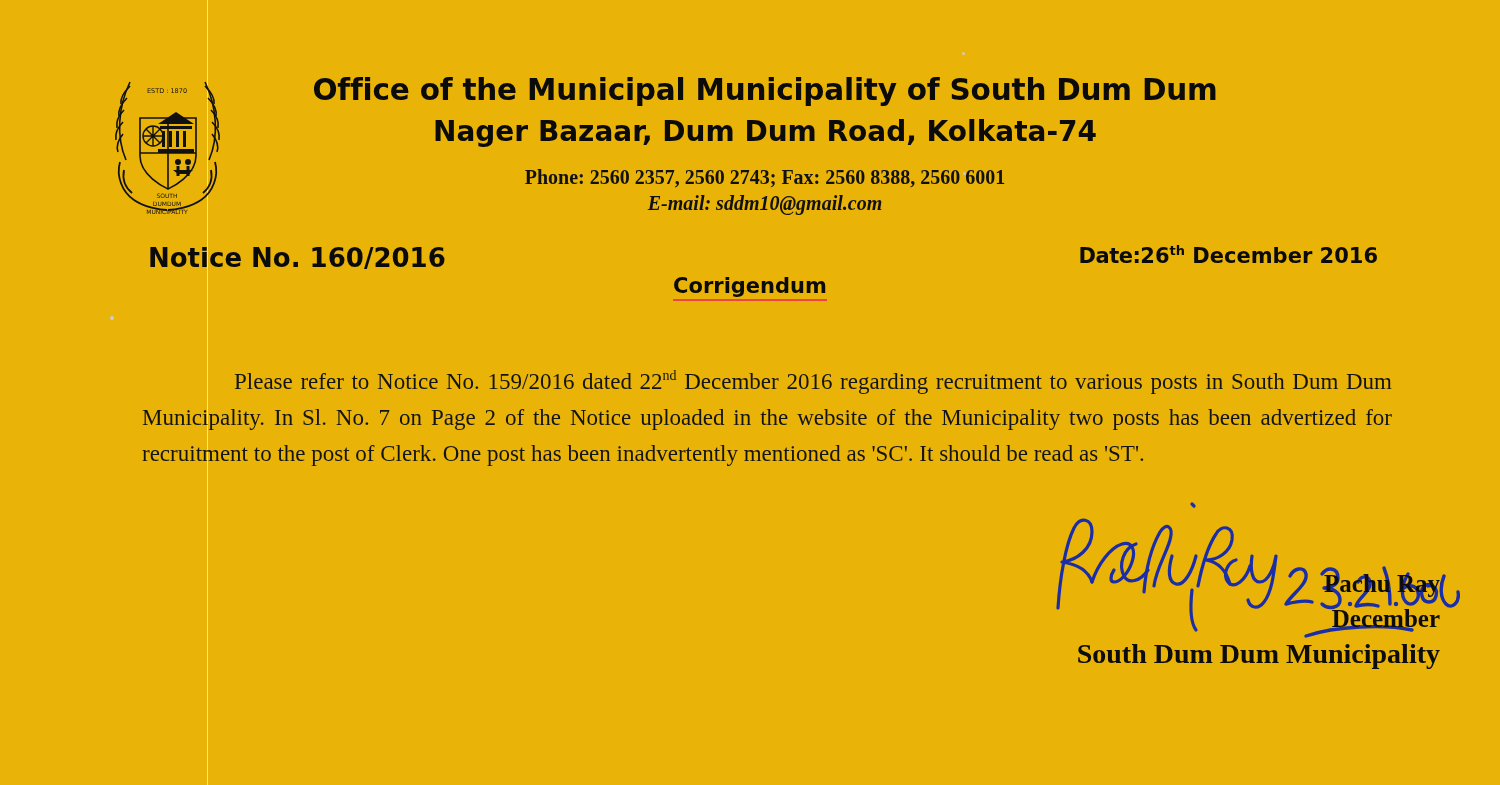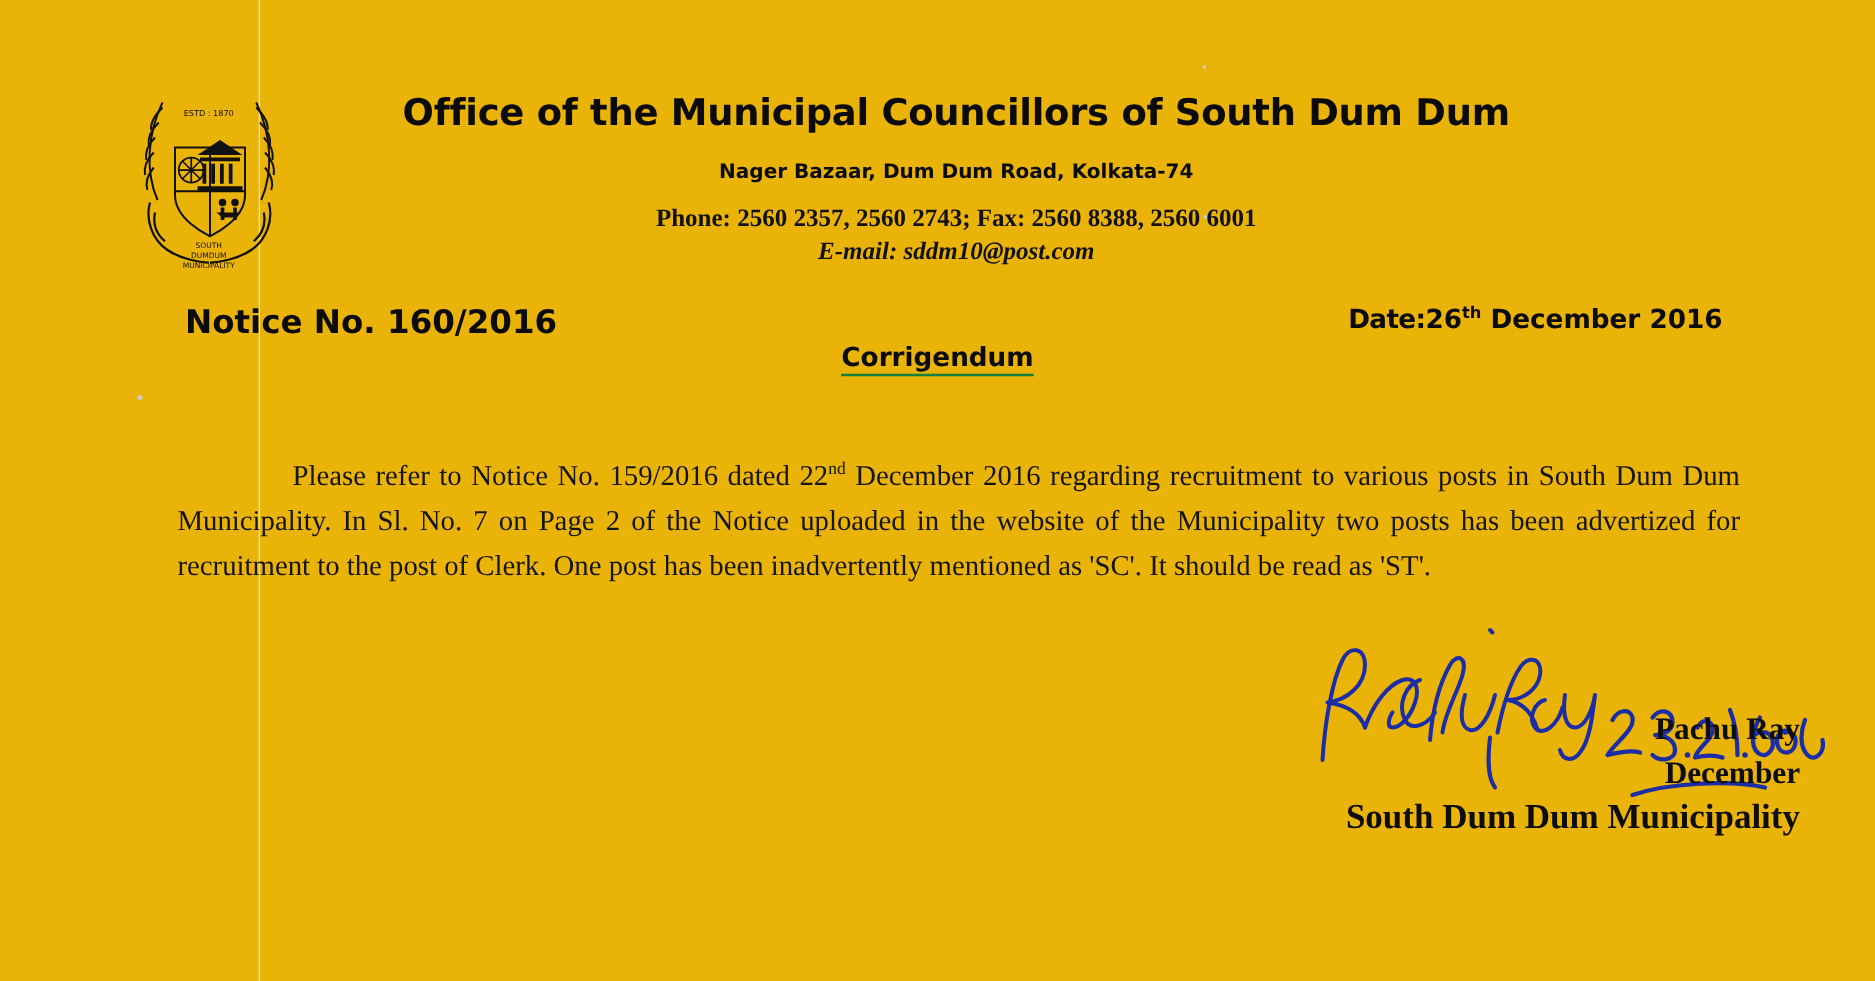--- a/index.html
+++ b/index.html
@@ -60,22 +60,22 @@
     font-family: "DejaVu Sans", sans-serif;
     font-weight: bold;
     font-size: 29.5px;
     letter-spacing: -0.2px;
     color: #0b0b0b;
     line-height: 1.12;
   }
   .org-address {
     font-family: "DejaVu Sans", sans-serif;
     font-weight: bold;
-    font-size: 16px;
-    margin-top: 20px;
+    font-size: 28px;
+    margin-top: 8px;
     color: #0b0b0b;
   }
   .org-phone {
     font-family: "Liberation Serif", serif;
     font-weight: bold;
     font-size: 20px;
     margin-top: 18px;
     color: #111;
   }
   .org-email {
@@ -118,21 +118,21 @@
     top: 274px;
     left: 0;
     width: 1500px;
     text-align: center;
     font-family: "DejaVu Sans", sans-serif;
     font-weight: bold;
     font-size: 21px;
     color: #0b0b0b;
   }
   .corrigendum span {
-    border-bottom: 2px solid #15803d;
+    border-bottom: 2px solid #ef4444;
     padding-bottom: 1px;
   }
 
   
   .body-text {
     position: absolute;
     top: 358px;
     left: 142px;
     width: 1250px;
     font-family: Liberation Serif, serif;
@@ -237,24 +237,24 @@
           <path d="M73 118 L93 118 L88 122 L78 122 Z"></path>
         </g>
         <text x="67" y="41" text-anchor="middle" font-family="DejaVu Sans, sans-serif" font-size="6.5" fill="#111">ESTD : 1870</text>
         <text x="67" y="146" text-anchor="middle" font-family="DejaVu Sans, sans-serif" font-size="6" fill="#111">SOUTH</text>
         <text x="67" y="154" text-anchor="middle" font-family="DejaVu Sans, sans-serif" font-size="6" fill="#111">DUMDUM</text>
         <text x="67" y="162" text-anchor="middle" font-family="DejaVu Sans, sans-serif" font-size="6" fill="#111">MUNICIPALITY</text>
       </svg>
     </div>
 
     <div class="head-block">
-      <div class="org-title">Office of the Municipal Councillors of South Dum Dum</div>
+      <div class="org-title">Office of the Municipal Municipality of South Dum Dum</div>
       <div class="org-address">Nager Bazaar, Dum Dum Road, Kolkata-74</div>
       <div class="org-phone">Phone: 2560 2357, 2560 2743; Fax: 2560 8388, 2560 6001</div>
-      <div class="org-email">E-mail: sddm10@post.com</div>
+      <div class="org-email">E-mail: sddm10@gmail.com</div>
     </div>
   </div>
 
   <div class="notice-no">Notice No. 160/2016</div>
 
   <div class="date-wrap">
     <span class="date-label">Date:</span><span>26</span><span class="sup">th</span><span> December 2016</span>
   </div>
 
   <div class="corrigendum">

